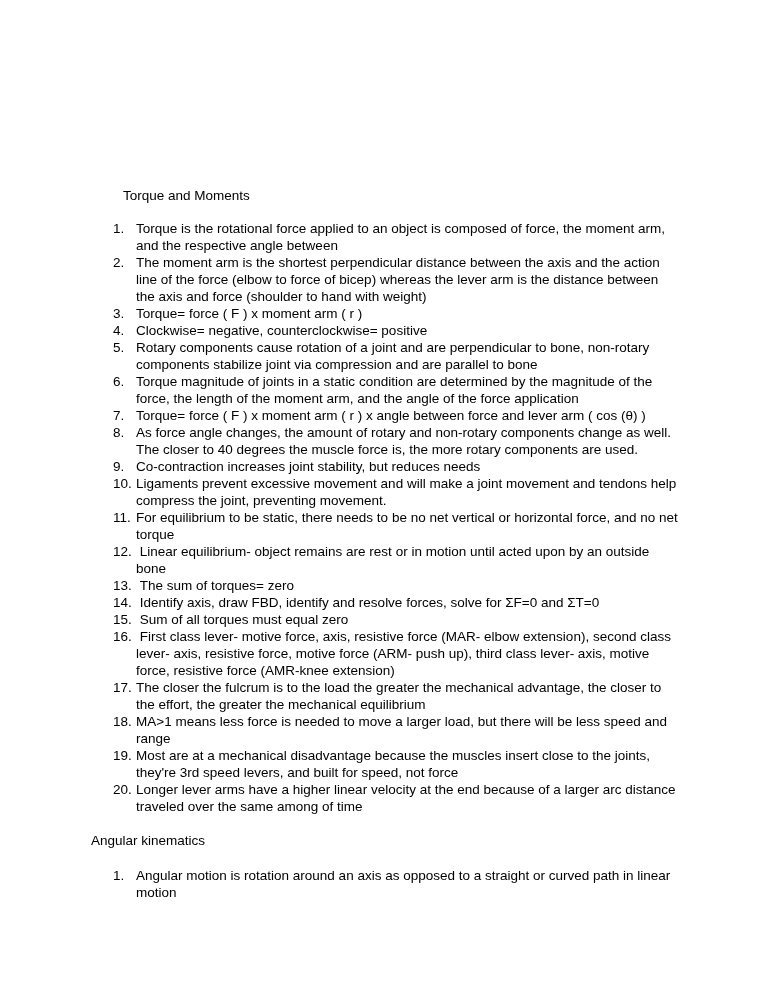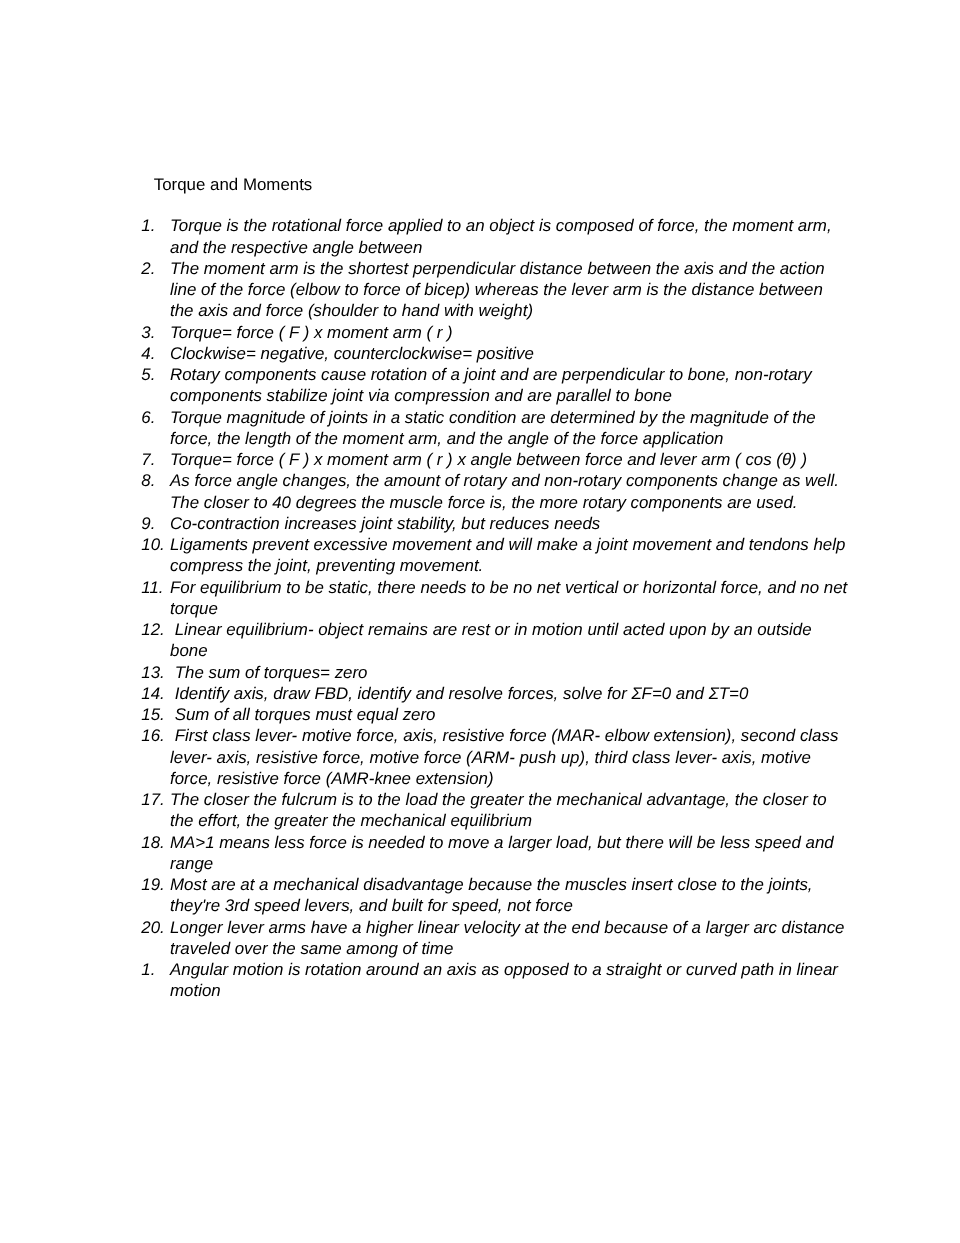--- a/index.html
+++ b/index.html
@@ -11,20 +11,21 @@
     color: #000000;
     overflow: hidden;
   }
   .page {
     width: 768px;
     height: 732px;
     background: #ffffff;
     padding: 139px 90px 40px 91px;
     font-size: 13.5px;
     line-height: 17px;
+    margin-top: 48px;
   }
   .section-title {
     font-size: 13.5px;
     font-weight: 400;
     line-height: 17px;
     white-space: pre-wrap;
   }
   .section-title.indented { margin-left: 32px; }
   .section-title.first { margin-bottom: 16px; }
   .section-title.later { margin-top: 17px; margin-bottom: 18px; }
@@ -32,21 +33,20 @@
     list-style: none;
     counter-reset: li;
     margin: 0;
     padding: 0;
   }
   ol.olist > li.item {
     counter-increment: li;
     position: relative;
     padding-left: 45px;
     white-space: pre-wrap;
-    font-style: italic;
   }
   ol.olist > li.item::before {
     content: counter(li) ".";
     position: absolute;
     left: 22px;
     top: 0;
     white-space: nowrap;
   }
 </style>
 </head>
@@ -72,18 +72,19 @@
     <li class="item"> The sum of torques= zero</li>
     <li class="item"> Identify axis, draw FBD, identify and resolve forces, solve for ΣF=0 and ΣT=0</li>
     <li class="item"> Sum of all torques must equal zero</li>
     <li class="item"> First class lever- motive force, axis, resistive force (MAR- elbow extension), second class lever- axis, resistive force, motive force (ARM- push up), third class lever- axis, motive force, resistive force (AMR-knee extension)</li>
     <li class="item">The closer the fulcrum is to the load the greater the mechanical advantage, the closer to the effort, the greater the mechanical equilibrium</li>
     <li class="item">MA&gt;1 means less force is needed to move a larger load, but there will be less speed and range</li>
     <li class="item">Most are at a mechanical disadvantage because the muscles insert close to the joints, they're 3rd speed levers, and built for speed, not force</li>
     <li class="item">Longer lever arms have a higher linear velocity at the end because of a larger arc distance traveled over the same among of time</li>
   </ol>
 
+  <p class="section-title later">Angular kinematics</p>
 
   <ol class="olist">
     <li class="item">Angular motion is rotation around an axis as opposed to a straight or curved path in linear motion</li>
   </ol>
 
 </div>
 
 </body></html>

